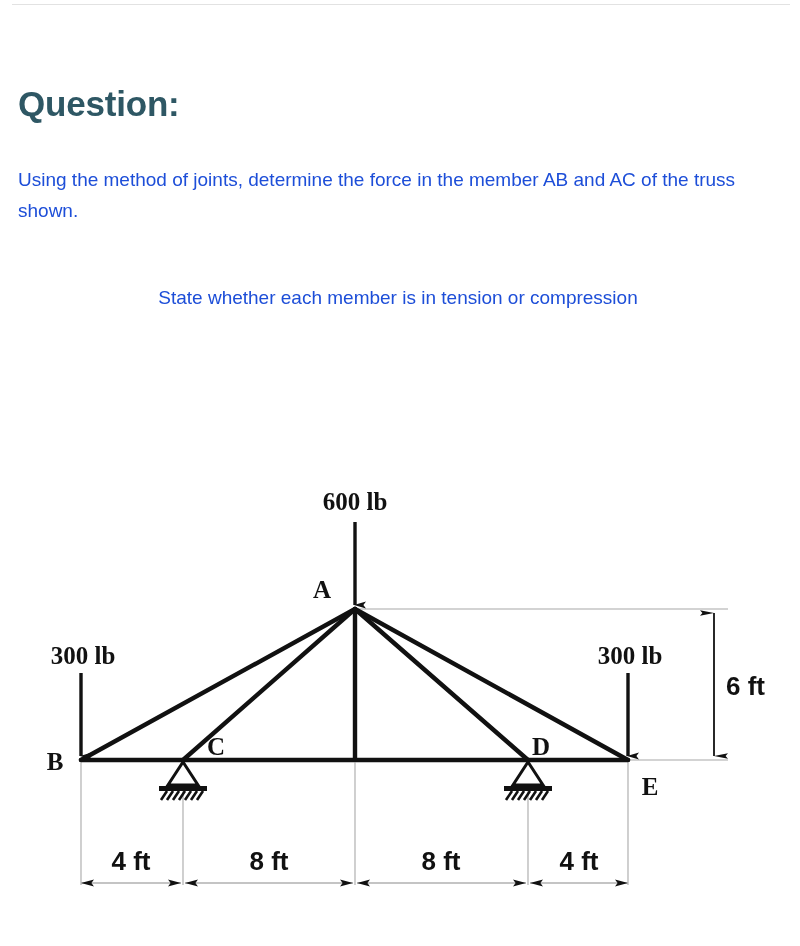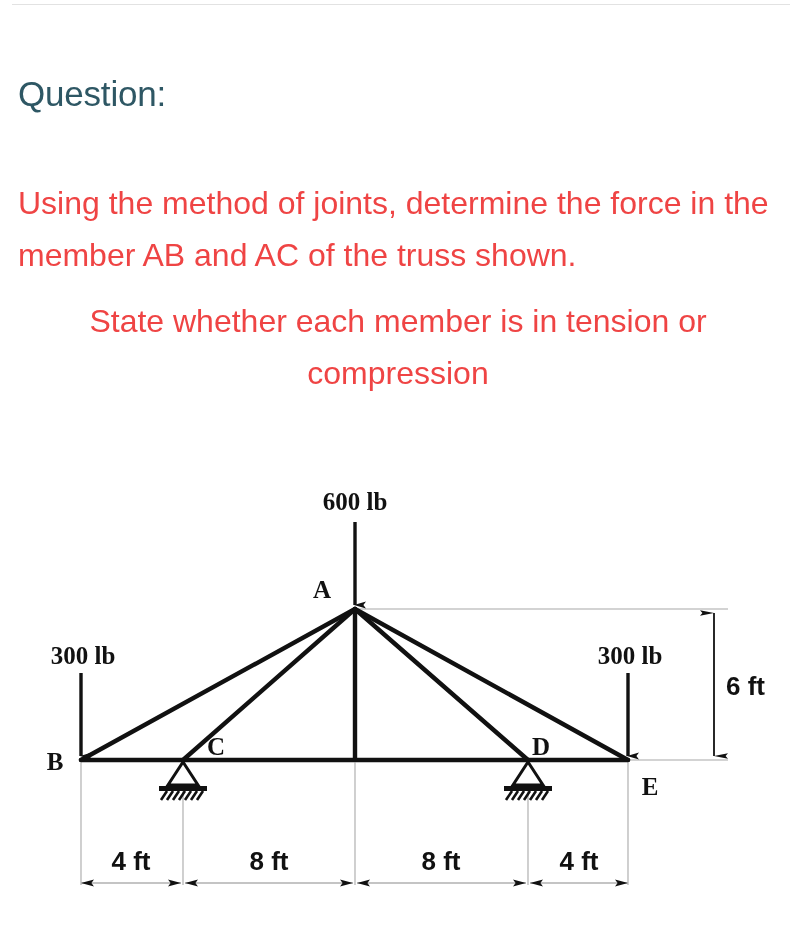--- a/index.html
+++ b/index.html
@@ -25,33 +25,33 @@
   }
   #content {
     position: absolute;
     left: 0;
     top: 0;
     width: 800px;
   }
   .page-title {
     position: absolute;
     left: 18px;
-    top: 52px;
+    top: 62px;
     font-size: 35px;
-    font-weight: 400;
+    font-weight: 700;
     color: #2e5764;
     letter-spacing: -0.2px;
     line-height: 1.1;
     white-space: nowrap;
   }
   .body-para {
     position: absolute;
     left: 18px;
-    font-size: 32px;
-    color: #ef4444;
+    font-size: 19px;
+    color: #1d4ed8;
     line-height: 1.62;
     width: 760px;
     font-weight: 400;
   }
   #para-1 { top: 146px; }
   #para-2 { top: 264px; text-align: center; }
 
   #figure {
     position: absolute;
     left: 0;

